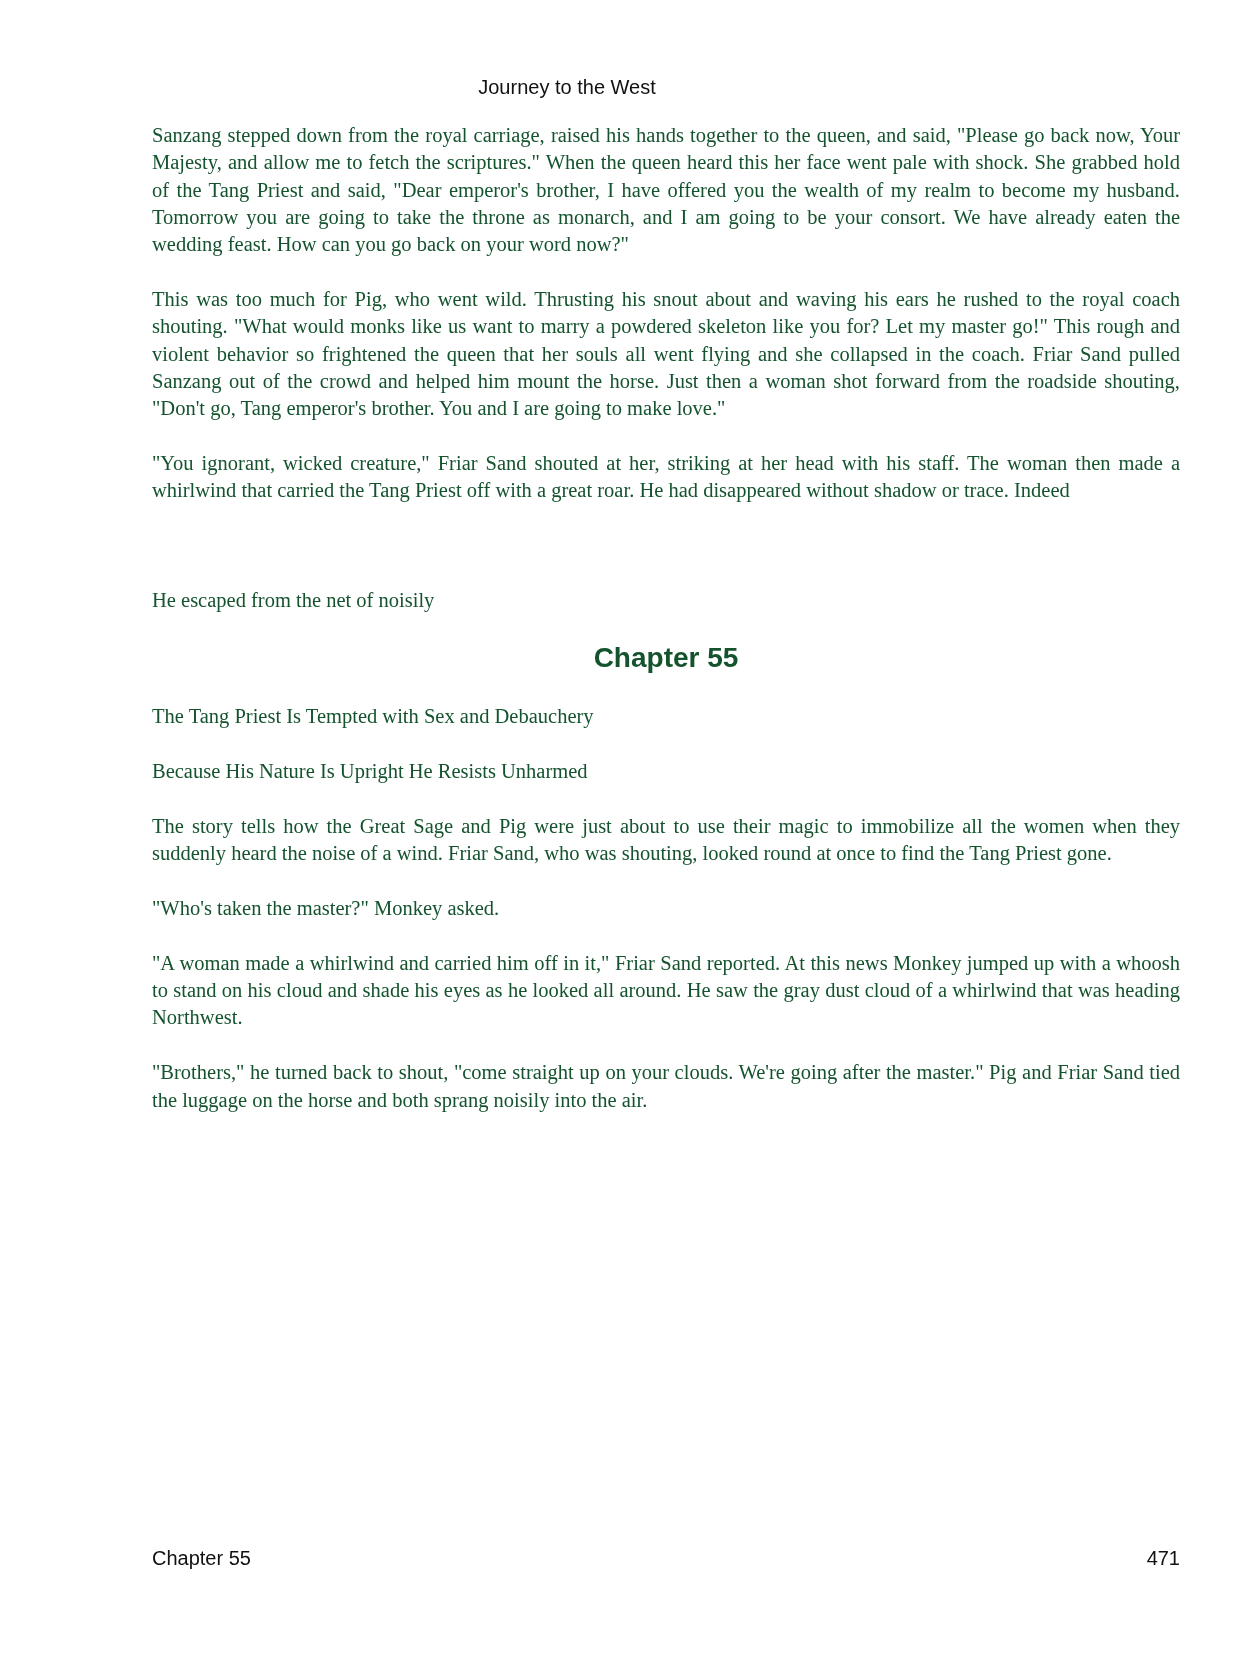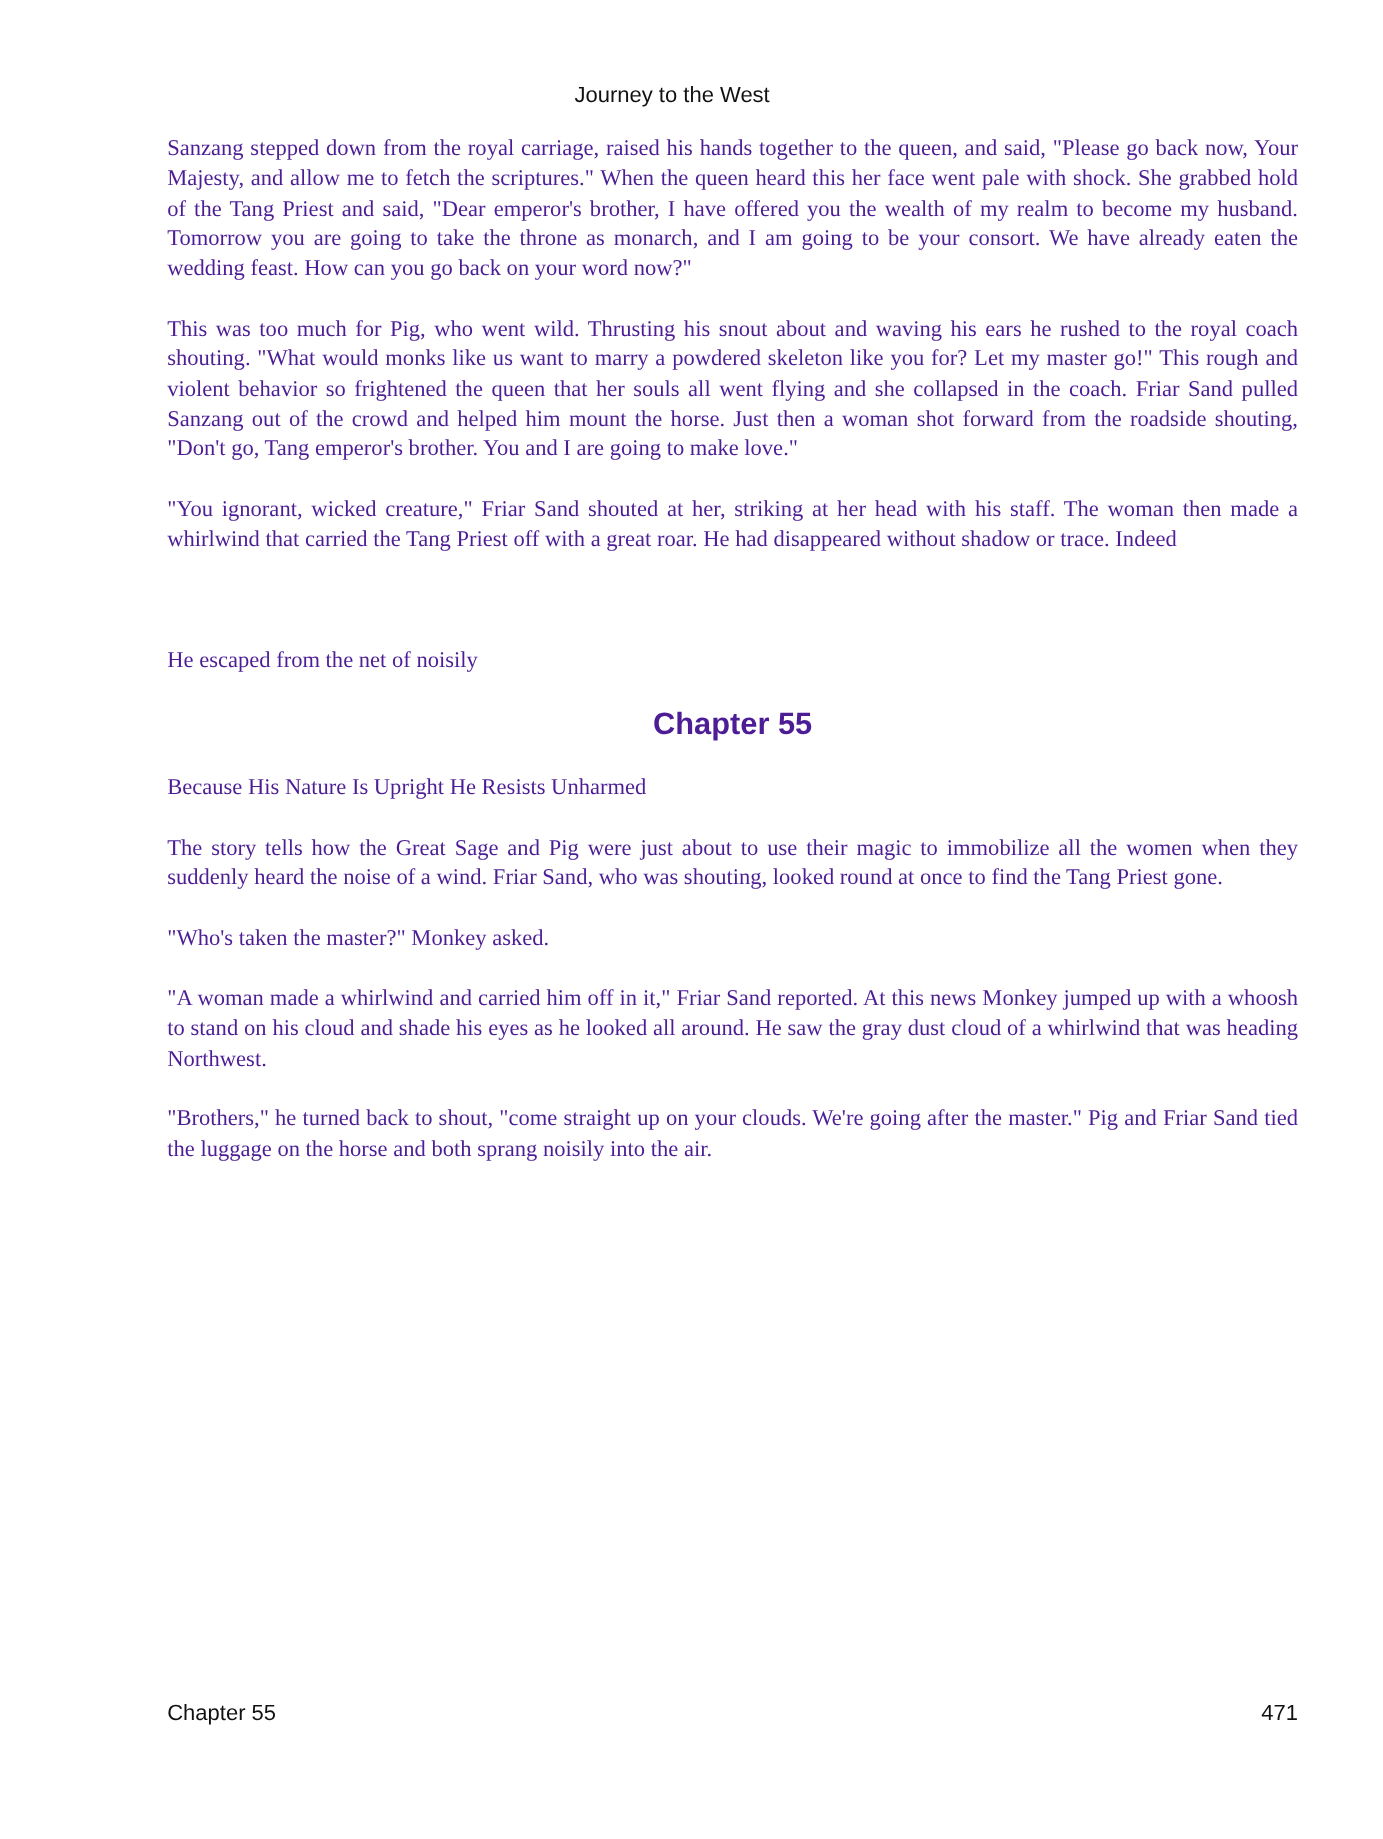--- a/index.html
+++ b/index.html
@@ -1,24 +1,24 @@
 <!DOCTYPE html>
 <html><head>
 <meta charset="utf-8">
 <style>
   html, body { margin: 0; padding: 0; background: #ffffff; }
   body { width: 1257px; height: 1672px; position: relative; overflow: hidden; color: #111; }
   .header {
     position: absolute; top: 76px; left: 0; width: 1134px; text-align: center;
-    font-family: "Liberation Sans", sans-serif; font-size: 20px; color: #111; margin-left: 44px;
+    font-family: "Liberation Sans", sans-serif; font-size: 20px; color: #111;
   }
   .content {
     position: absolute; top: 122px; left: 152px; width: 1028px;
     font-family: "Liberation Serif", serif; font-size: 20.5px; line-height: 27.3px;
-    text-align: justify; color: #4c1d95;
+    text-align: justify; color: #14532d;
   }
   .content p { margin: 0 0 27.5px 0; }
   .verse-gap-after { margin-bottom: 82px !important; }
   .chapter-title {
     font-family: "Liberation Sans", sans-serif; font-weight: bold; font-size: 28px;
     text-align: center; margin: 8px 0 28px 0; line-height: 34px;
   }
   .footer {
     position: absolute; top: 1547px; left: 152px; width: 1028px;
     font-family: "Liberation Sans", sans-serif; font-size: 20px;
@@ -29,20 +29,21 @@
 <body>
 
 <div class="header">Journey to the West</div>
 
 <div class="content">
   <p>Sanzang stepped down from the royal carriage, raised his hands together to the queen, and said, "Please go back now, Your Majesty, and allow me to fetch the scriptures." When the queen heard this her face went pale with shock. She grabbed hold of the Tang Priest and said, "Dear emperor's brother, I have offered you the wealth of my realm to become my husband. Tomorrow you are going to take the throne as monarch, and I am going to be your consort. We have already eaten the wedding feast. How can you go back on your word now?"</p>
   <p>This was too much for Pig, who went wild. Thrusting his snout about and waving his ears he rushed to the royal coach shouting. "What would monks like us want to marry a powdered skeleton like you for? Let my master go!" This rough and violent behavior so frightened the queen that her souls all went flying and she collapsed in the coach. Friar Sand pulled Sanzang out of the crowd and helped him mount the horse. Just then a woman shot forward from the roadside shouting, "Don't go, Tang emperor's brother. You and I are going to make love."</p>
   <p class="verse-gap-after">"You ignorant, wicked creature," Friar Sand shouted at her, striking at her head with his staff. The woman then made a whirlwind that carried the Tang Priest off with a great roar. He had disappeared without shadow or trace. Indeed</p>
   <p>He escaped from the net of noisily</p>
   <div class="chapter-title">Chapter 55</div>
+  <p>The Tang Priest Is Tempted with Sex and Debauchery</p>
   <p>Because His Nature Is Upright He Resists Unharmed</p>
   <p>The story tells how the Great Sage and Pig were just about to use their magic to immobilize all the women when they suddenly heard the noise of a wind. Friar Sand, who was shouting, looked round at once to find the Tang Priest gone.</p>
   <p>"Who's taken the master?" Monkey asked.</p>
   <p>"A woman made a whirlwind and carried him off in it," Friar Sand reported. At this news Monkey jumped up with a whoosh to stand on his cloud and shade his eyes as he looked all around. He saw the gray dust cloud of a whirlwind that was heading Northwest.</p>
   <p>"Brothers," he turned back to shout, "come straight up on your clouds. We're going after the master." Pig and Friar Sand tied the luggage on the horse and both sprang noisily into the air.</p>
 </div>
 
 <div class="footer">
   <span>Chapter 55</span>
   <span>471</span>

